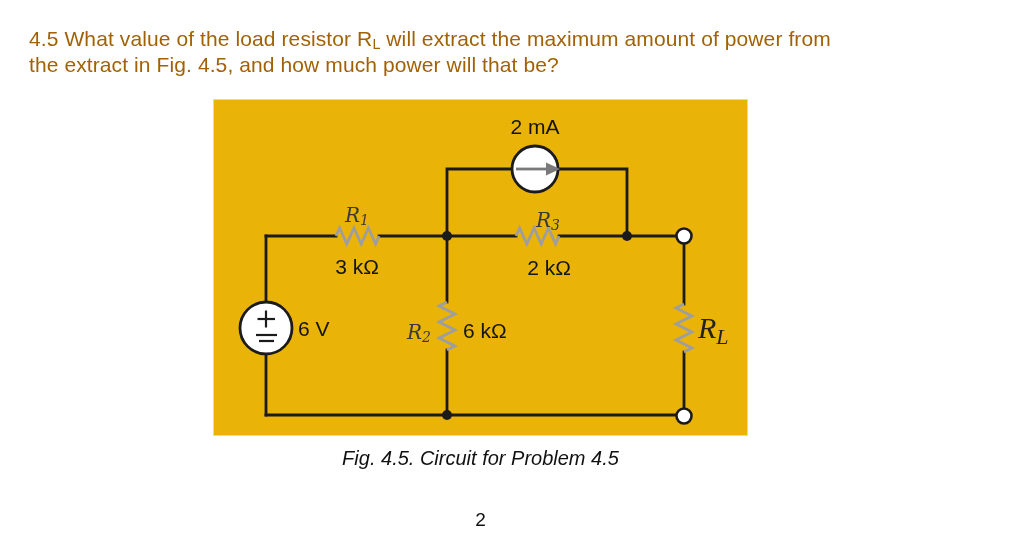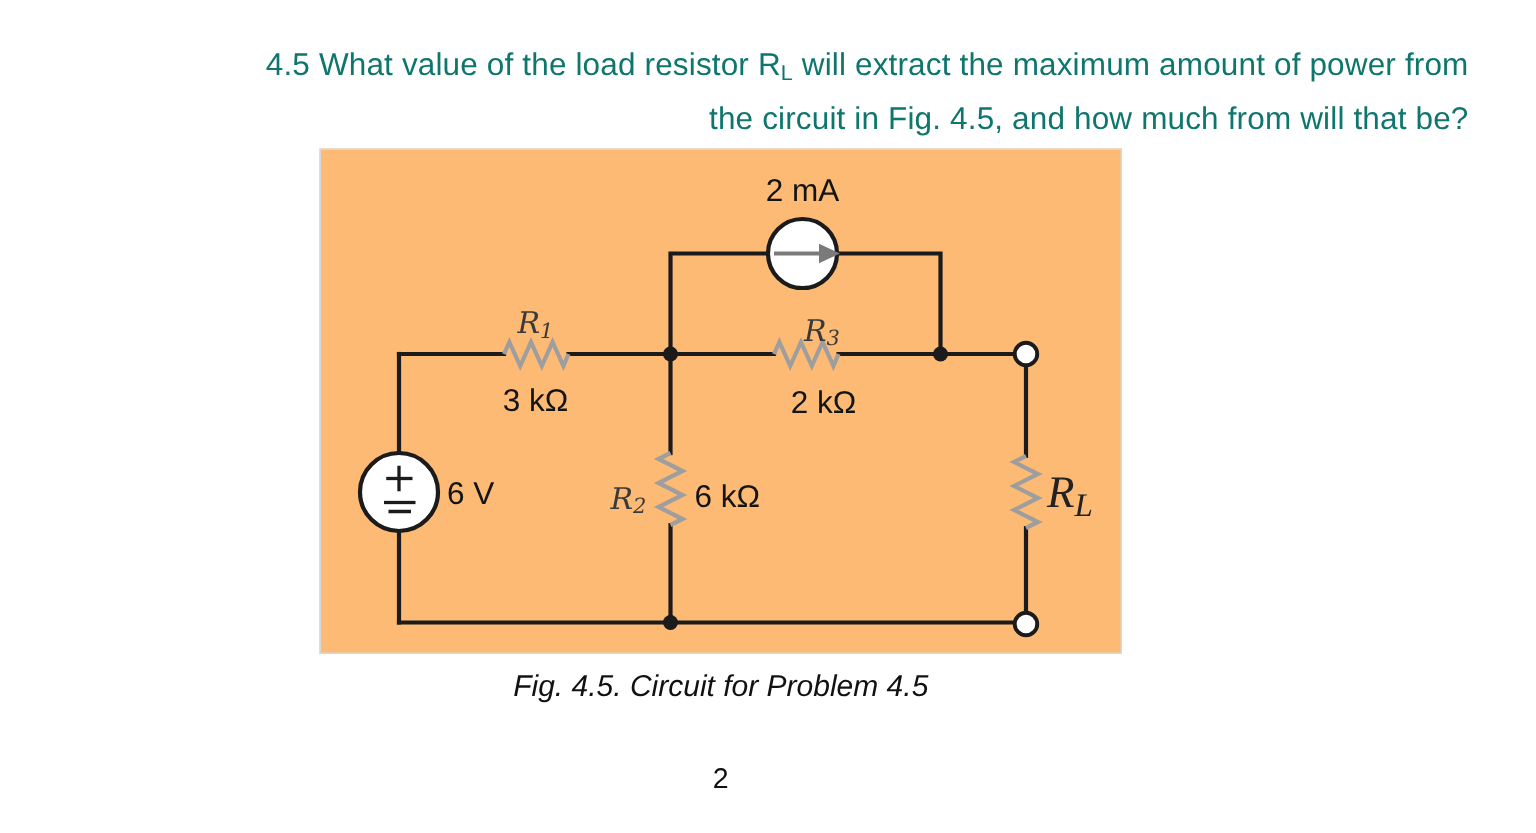--- a/index.html
+++ b/index.html
@@ -6,30 +6,29 @@
     margin: 0; padding: 0;
     width: 1024px; height: 555px;
     background: #ffffff;
     overflow: hidden;
     font-family: "Liberation Sans", sans-serif;
   }
   .page { position: relative; width: 1024px; height: 555px; background:#fff; }
 
   .problem {
     position: absolute; left: 29px; top: 6px; width: 950px;
-    font-size: 21px; line-height: 34px; color: #0f766e;
+    font-size: 21px; line-height: 23px; color: #a16207;
     letter-spacing: 0.1px;
-    text-align: right;
   }
   .problem sub { font-size: 0.68em; vertical-align: baseline; position: relative; top: 0.22em; }
 
   .scan {
     position: absolute; left: 213px; top: 99px;
     width: 535px; height: 337px;
-    background: #fdba74;
+    background: #eab308;
     border: 1px solid var(--scan-border, #d8d8d8);
     box-sizing: border-box;
   }
   .scan svg { position: absolute; left: 0; top: 0; }
 
   .wire   { stroke: var(--wire, #1b1b1b); stroke-width: 2.8; fill: none; stroke-linecap: square; }
   .res    { stroke: var(--resistor, #9e9e9e); stroke-width: 2.8; fill: none; stroke-linejoin: miter; }
   .src    { stroke: var(--wire, #1b1b1b); stroke-width: 2.8; fill: #fff; }
   .term   { stroke: var(--wire, #1b1b1b); stroke-width: 2.6; fill: #fff; }
   .dot    { fill: var(--wire, #1b1b1b); stroke: none; }
@@ -59,21 +58,21 @@
   .pagenum {
     position: absolute; left: 213px; top: 509px; width: 535px;
     text-align: center; font-size: 19px; color: #111;
   }
 </style>
 </head>
 <body>
 
 <div class="page">
 
-  <p class="problem"><span>4.5 What value of the load resistor R</span><sub>L</sub><span> will extract the maximum amount of power from</span><br><span>the circuit in Fig. 4.5, and how much from will that be?</span></p>
+  <p class="problem"><span>4.5 What value of the load resistor R</span><sub>L</sub><span> will extract the maximum amount of power from</span><br><span>the extract in Fig. 4.5, and how much power will that be?</span></p>
 
   <div class="scan">
     <svg width="535" height="337" viewBox="0 0 535 337">
 
       <path class="wire" d="M52,136 H122"></path>
       <path class="wire" d="M165,136 H302"></path>
       <path class="wire" d="M345,136 H470"></path>
 
       <path class="wire" d="M52,315 H470"></path>
 

